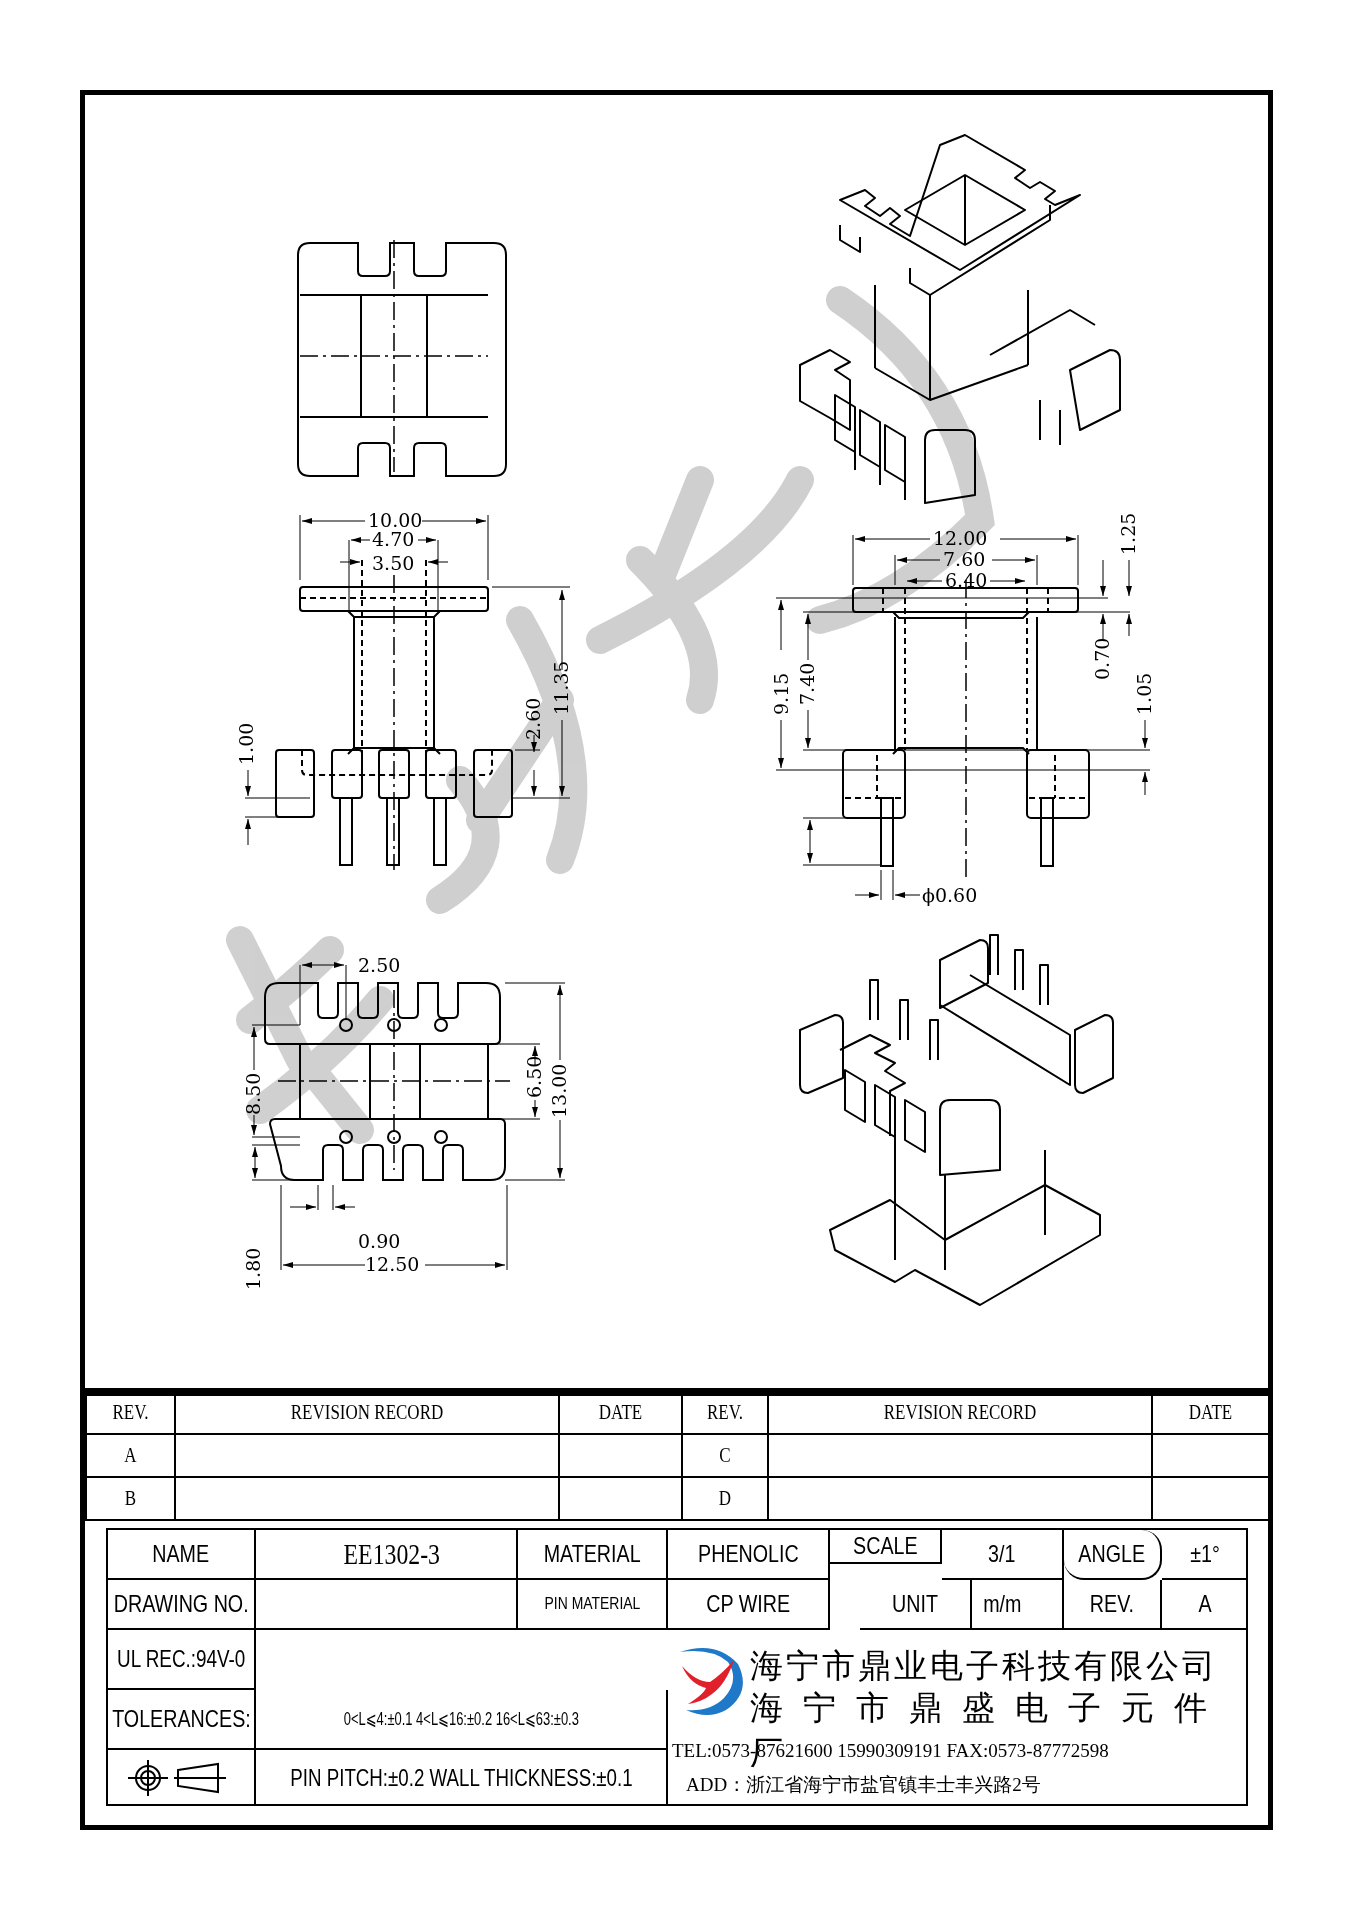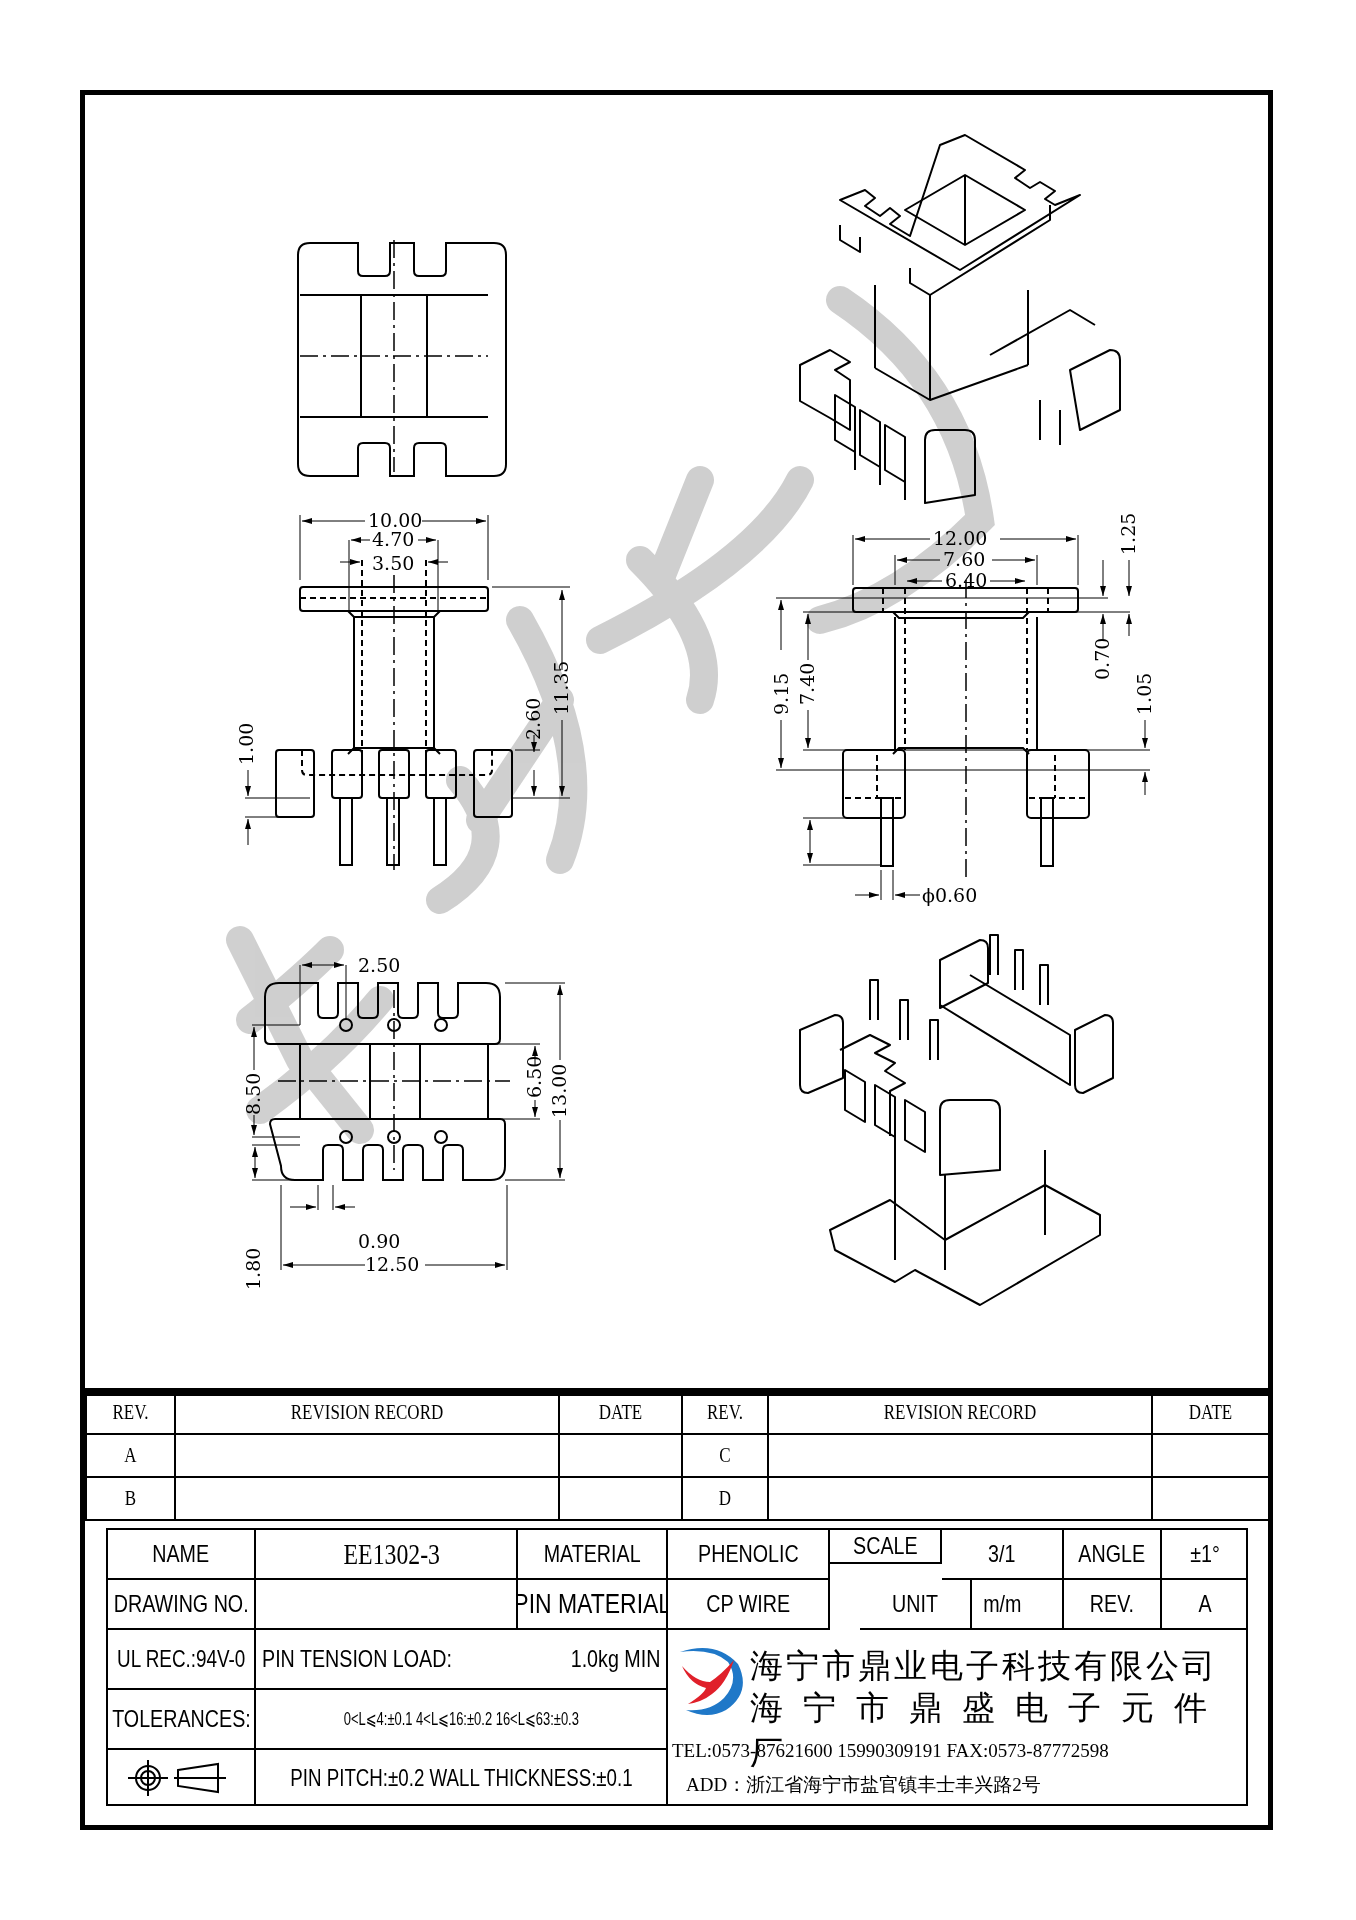--- a/index.html
+++ b/index.html
@@ -309,58 +309,54 @@
     </div>
   <div class="cell" style="left:560px;top:0;width:162px;height:50px;">
       <span>PHENOLIC</span>
     </div>
   <div class="cell" style="left:722px;top:0;width:112px;height:34px;">
       <span>SCALE</span>
     </div>
   <div class="cell" style="left:834px;top:0;width:122px;height:50px;">
       <span>3/1</span>
     </div>
-  <div class="cell" style="left:956px;top:0;width:98px;height:50px;">
+  <div class="cell" style="left:956px;top:0;width:98px;height:50px;border-radius:20px;">
       <span>ANGLE</span>
     </div>
   <div class="cell" style="left:1054px;top:0;width:86px;height:50px;border-right:none;">
       <span>±1°</span>
     </div>
 
   <div class="cell" style="left:0;top:50px;width:148px;height:50px;">
       <span>DRAWING NO.</span>
     </div>
   <div class="cell" style="left:148px;top:50px;width:262px;height:50px;">
       <span></span>
     </div>
-  <div class="cell" style="left:410px;top:50px;width:150px;height:50px;font-size:28px;">
+  <div class="cell" style="left:410px;top:50px;width:150px;height:50px;font-size:17px;">
       <span>PIN MATERIAL</span>
     </div>
   <div class="cell" style="left:560px;top:50px;width:162px;height:50px;">
       <span>CP WIRE</span>
     </div>
   <div class="cell" style="left:722px;top:50px;width:112px;height:50px;margin-left:30px;">
       <span>UNIT</span>
     </div>
   <div class="cell" style="left:834px;top:50px;width:122px;height:50px;">
       <span>m/m</span>
     </div>
   <div class="cell" style="left:956px;top:50px;width:98px;height:50px;">
       <span>REV.</span>
     </div>
   <div class="cell" style="left:1054px;top:50px;width:86px;height:50px;border-right:none;">
       <span>A</span>
     </div>
 
   <div class="cell" style="left:0;top:100px;width:148px;height:60px;font-size:23px;">
       <span>UL REC.:94V-0</span>
-    </div>
-  <div class="cell" style="left:148px;top:100px;width:412px;height:60px;justify-content:space-between;padding:0 6px;">
-      <span style="transform-origin:left;">PIN TENSION LOAD:</span>
-      <span style="transform-origin:right;">1.0kg MIN</span>
     </div>
   <div class="cell" style="left:0;top:160px;width:148px;height:60px;">
       <span>TOLERANCES:</span>
     </div>
   <div class="cell" style="left:148px;top:160px;width:412px;height:60px;font-size:18px;">
       <span style="transform:scaleX(0.72);">0&lt;L⩽4:±0.1  4&lt;L⩽16:±0.2  16&lt;L⩽63:±0.3</span>
     </div>
   <div class="cell" style="left:0;top:220px;width:148px;height:56px;border-bottom:none;">
     <svg width="110" height="40" viewBox="0 0 110 40">
       <g fill="none" stroke="#000" stroke-width="2">

